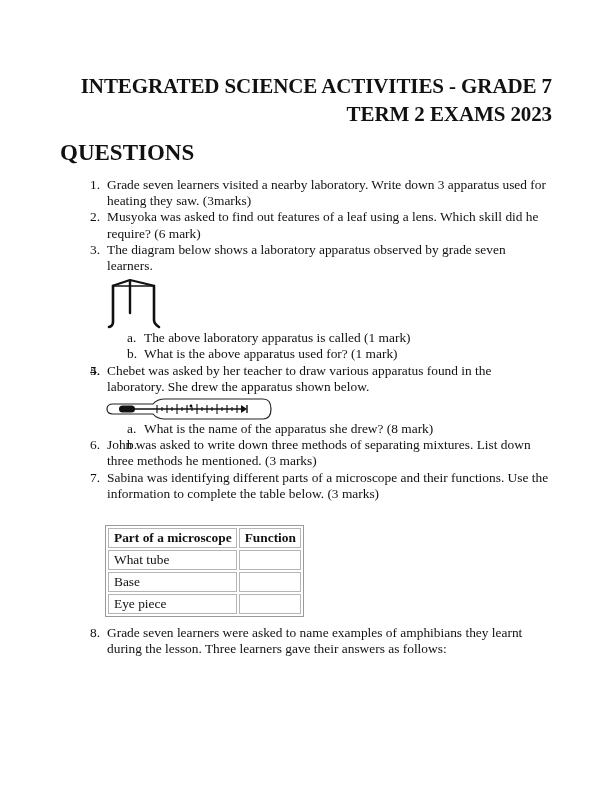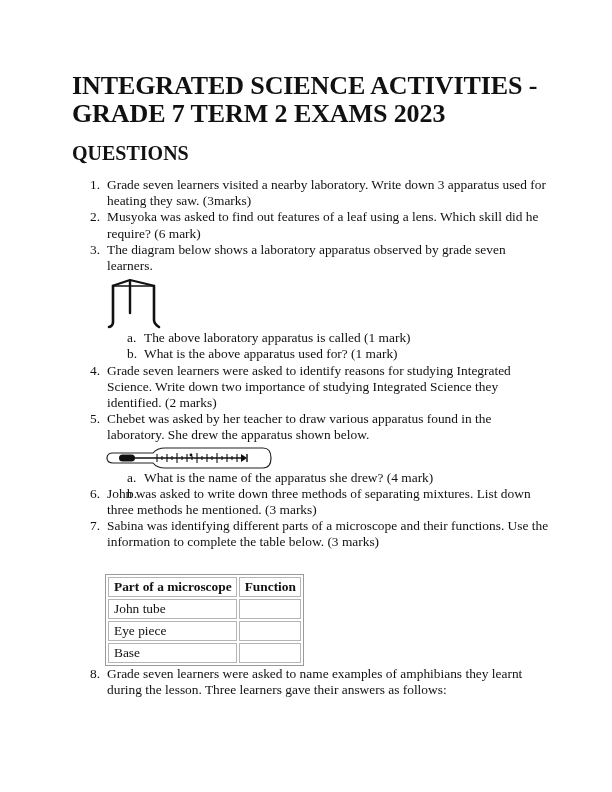--- a/index.html
+++ b/index.html
@@ -20,31 +20,32 @@
       left: 0;
       top: 0;
       width: 612px;
       height: 792px;
     }
     .title {
       position: absolute;
       left: 72px;
       top: 72px;
       width: 480px;
-      font-size: 26px;
+      font-size: 21px;
       font-weight: bold;
       line-height: 28px;
       margin: 0;
       letter-spacing: -0.1px;
+      text-align: right;
     }
     .section-heading {
       position: absolute;
-      left: 72px;
+      left: 60px;
       top: 142px;
-      font-size: 20px;
+      font-size: 23px;
       font-weight: bold;
       line-height: 22px;
       margin: 0;
     }
     .qlist {
       position: absolute;
       left: 90px;
       top: 177px;
       width: 460px;
       margin: 0;
@@ -82,21 +83,21 @@
     .tripod-fig {
       height: 54px;
       margin-top: 2px;
     }
     .thermo-fig {
       height: 24px;
       margin-top: 2px;
     }
     .table-wrap {
       margin-top: 23px;
-      margin-bottom: 0;
+      margin-bottom: 8px;
     }
     table.micro {
       border-collapse: separate;
       border-spacing: 2px;
       border: 1px solid #9a9a9a;
       font-size: 13.4px;
       line-height: 16px;
       margin-left: -2px;
     }
     table.micro th, table.micro td {
@@ -156,21 +157,20 @@
         </li>
         <li class="sub">
           <span class="sub-letter">b.</span>
           <span>What is the above apparatus used for? (1 mark)</span>
         </li>
       </ol>
     </li>
 
     <li class="q">
       <span class="q-num">4.</span>
-      <span>Grade seven learners were asked to identify reasons for studying Integrated Science. Write down two importance of studying Integrated Science they identified. (2 marks)</span>
     </li>
 
     <li class="q">
       <span class="q-num">5.</span>
       <span>Chebet was asked by her teacher to draw various apparatus found in the laboratory. She drew the apparatus shown below.</span>
       <div class="figure thermo-fig">
         <svg width="170" height="24" viewBox="0 0 170 24" style="position:absolute;left:-2px;top:0;">
 
           <path d="M2 12 Q2 7 8 7 L48 7 Q52 2 60 2 L158 2 Q166 2 166 12 Q166 22 158 22 L60 22 Q52 22 48 17 L8 17 Q2 17 2 12 Z" stroke="#222" stroke-width="1.2" fill="none"></path>
 
@@ -199,21 +199,21 @@
           </g>
           <circle cx="86" cy="9" r="1.4" fill="#111"></circle>
 
           <path d="M136 8 L142 12 L136 16 Z" fill="#111"></path>
           <line x1="142" y1="8" x2="142" y2="16" stroke="#111" stroke-width="1.4"></line>
         </svg>
       </div>
       <ol class="sublist">
         <li class="sub">
           <span class="sub-letter">a.</span>
-          <span>What is the name of the apparatus she drew? (4 mark)</span>
+          <span>What is the name of the apparatus she drew? (8 mark)</span>
         </li>
         <li class="sub">
           <span class="sub-letter">b.</span>
         </li>
       </ol>
     </li>
 
     <li class="q">
       <span class="q-num">6.</span>
       <span>John was asked to write down three methods of separating mixtures. List down three methods he mentioned. (3 marks)</span>
@@ -225,29 +225,29 @@
       <div class="table-wrap">
         <table class="micro">
           <thead>
             <tr>
               <th>Part of a microscope</th>
               <th>Function</th>
             </tr>
           </thead>
           <tbody>
             <tr>
-              <td>John tube</td>
+              <td>What tube</td>
               <td class="fn"></td>
             </tr>
             <tr>
+              <td>Base</td>
+              <td class="fn"></td>
+            </tr>
+            <tr>
               <td>Eye piece</td>
-              <td class="fn"></td>
-            </tr>
-            <tr>
-              <td>Base</td>
               <td class="fn"></td>
             </tr>
           </tbody>
         </table>
       </div>
     </li>
 
     <li class="q">
       <span class="q-num">8.</span>
       <span>Grade seven learners were asked to name examples of amphibians they learnt during the lesson. Three learners gave their answers as follows:</span>

